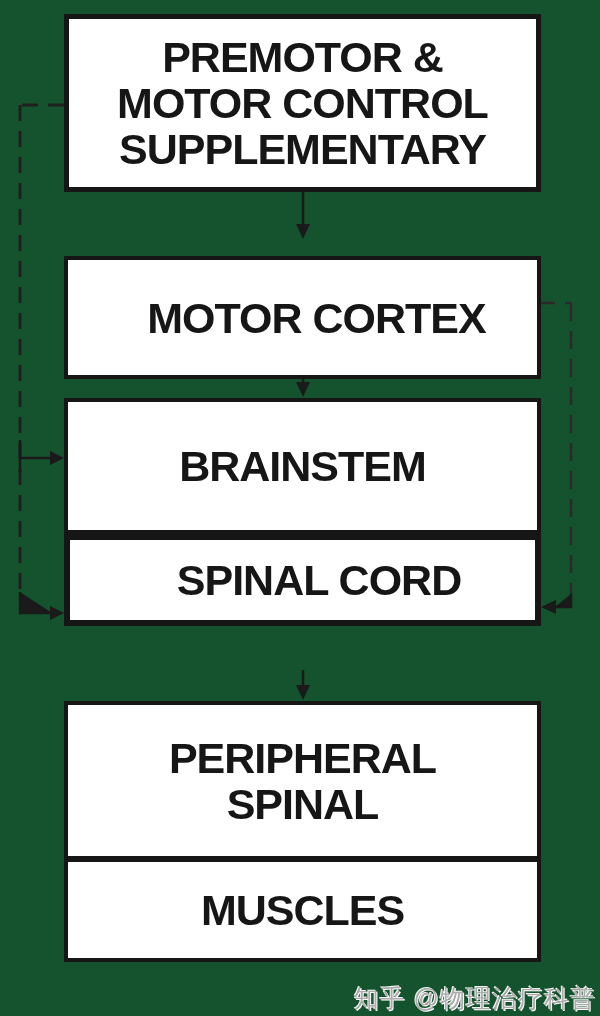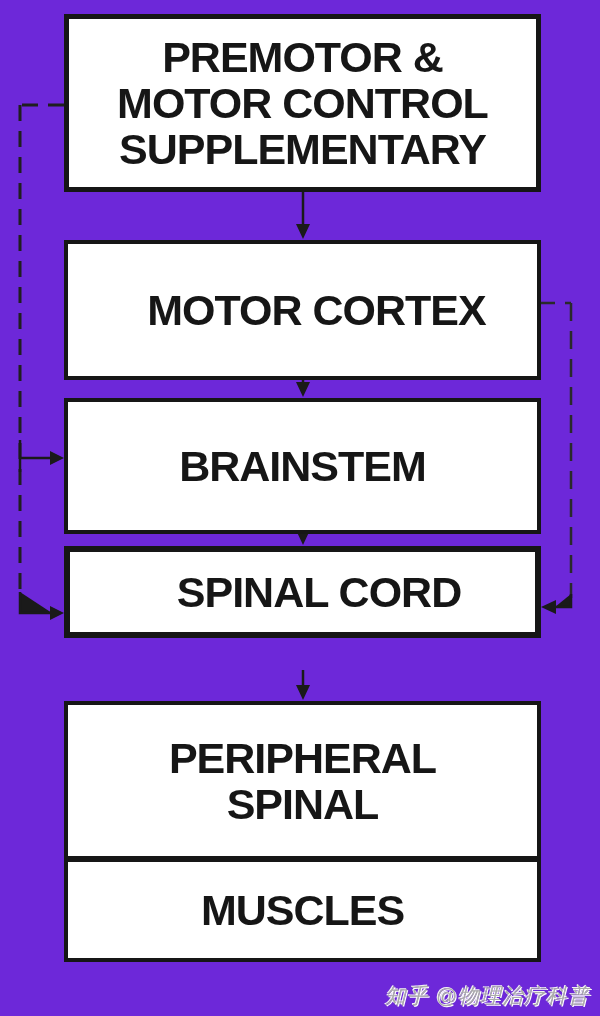--- a/index.html
+++ b/index.html
@@ -1,19 +1,19 @@
 <!DOCTYPE html>
 <html><head>
 <meta charset="utf-8">
 <style>
   html,body{margin:0;padding:0;background:#ffffff;}
   .stage{
     position:relative;
     width:600px;height:1016px;
-    background:#6d28d9;
+    background:#14532d;
     overflow:hidden;
     font-family:"Liberation Sans", sans-serif;
   }
   .connectors{
     position:absolute;left:0;top:0;width:600px;height:1016px;
     pointer-events:none;
   }
   .node{
     position:absolute;
     left:64px;width:477px;
@@ -24,34 +24,33 @@
     align-items:center;justify-content:center;
     text-align:center;
     color:#161616;
     font-weight:bold;
     font-size:43px;
     line-height:46px;
     letter-spacing:-1px;
     white-space:nowrap;
   }
   .node-premotor{top:14px;height:178px;border-width:5px;}
-  .node-motor-cortex{top:240px;height:140px;padding-left:28px;}
+  .node-motor-cortex{top:256px;height:123px;padding-left:28px;}
   .node-brainstem{top:398px;height:136px;}
-  .node-spinal-cord{top:546px;height:92px;border-width:6px;padding-left:33px;}
+  .node-spinal-cord{top:534px;height:92px;border-width:6px;padding-left:33px;}
   .node-peripheral-nerves{top:701px;height:159px;}
   .node-muscles{top:858px;height:104px;}
   .watermark{
     position:absolute;
-    right:10px;top:982px;
-    font-size:21px;
+    right:4px;top:982px;
+    font-size:25px;
     letter-spacing:1px;
     color:#ababab;
     text-shadow:1px 1px 0 #ffffff, -1px -1px 0 #f2f2f2;
     white-space:nowrap;
-    font-style:italic;
   }
 </style>
 </head>
 <body>
 
 <div class="stage">
 
   <svg class="connectors" viewBox="0 0 600 1016" xmlns="http://www.w3.org/2000/svg">
 
     <g stroke="#1a1a1a" stroke-width="2.5" fill="#1a1a1a">

